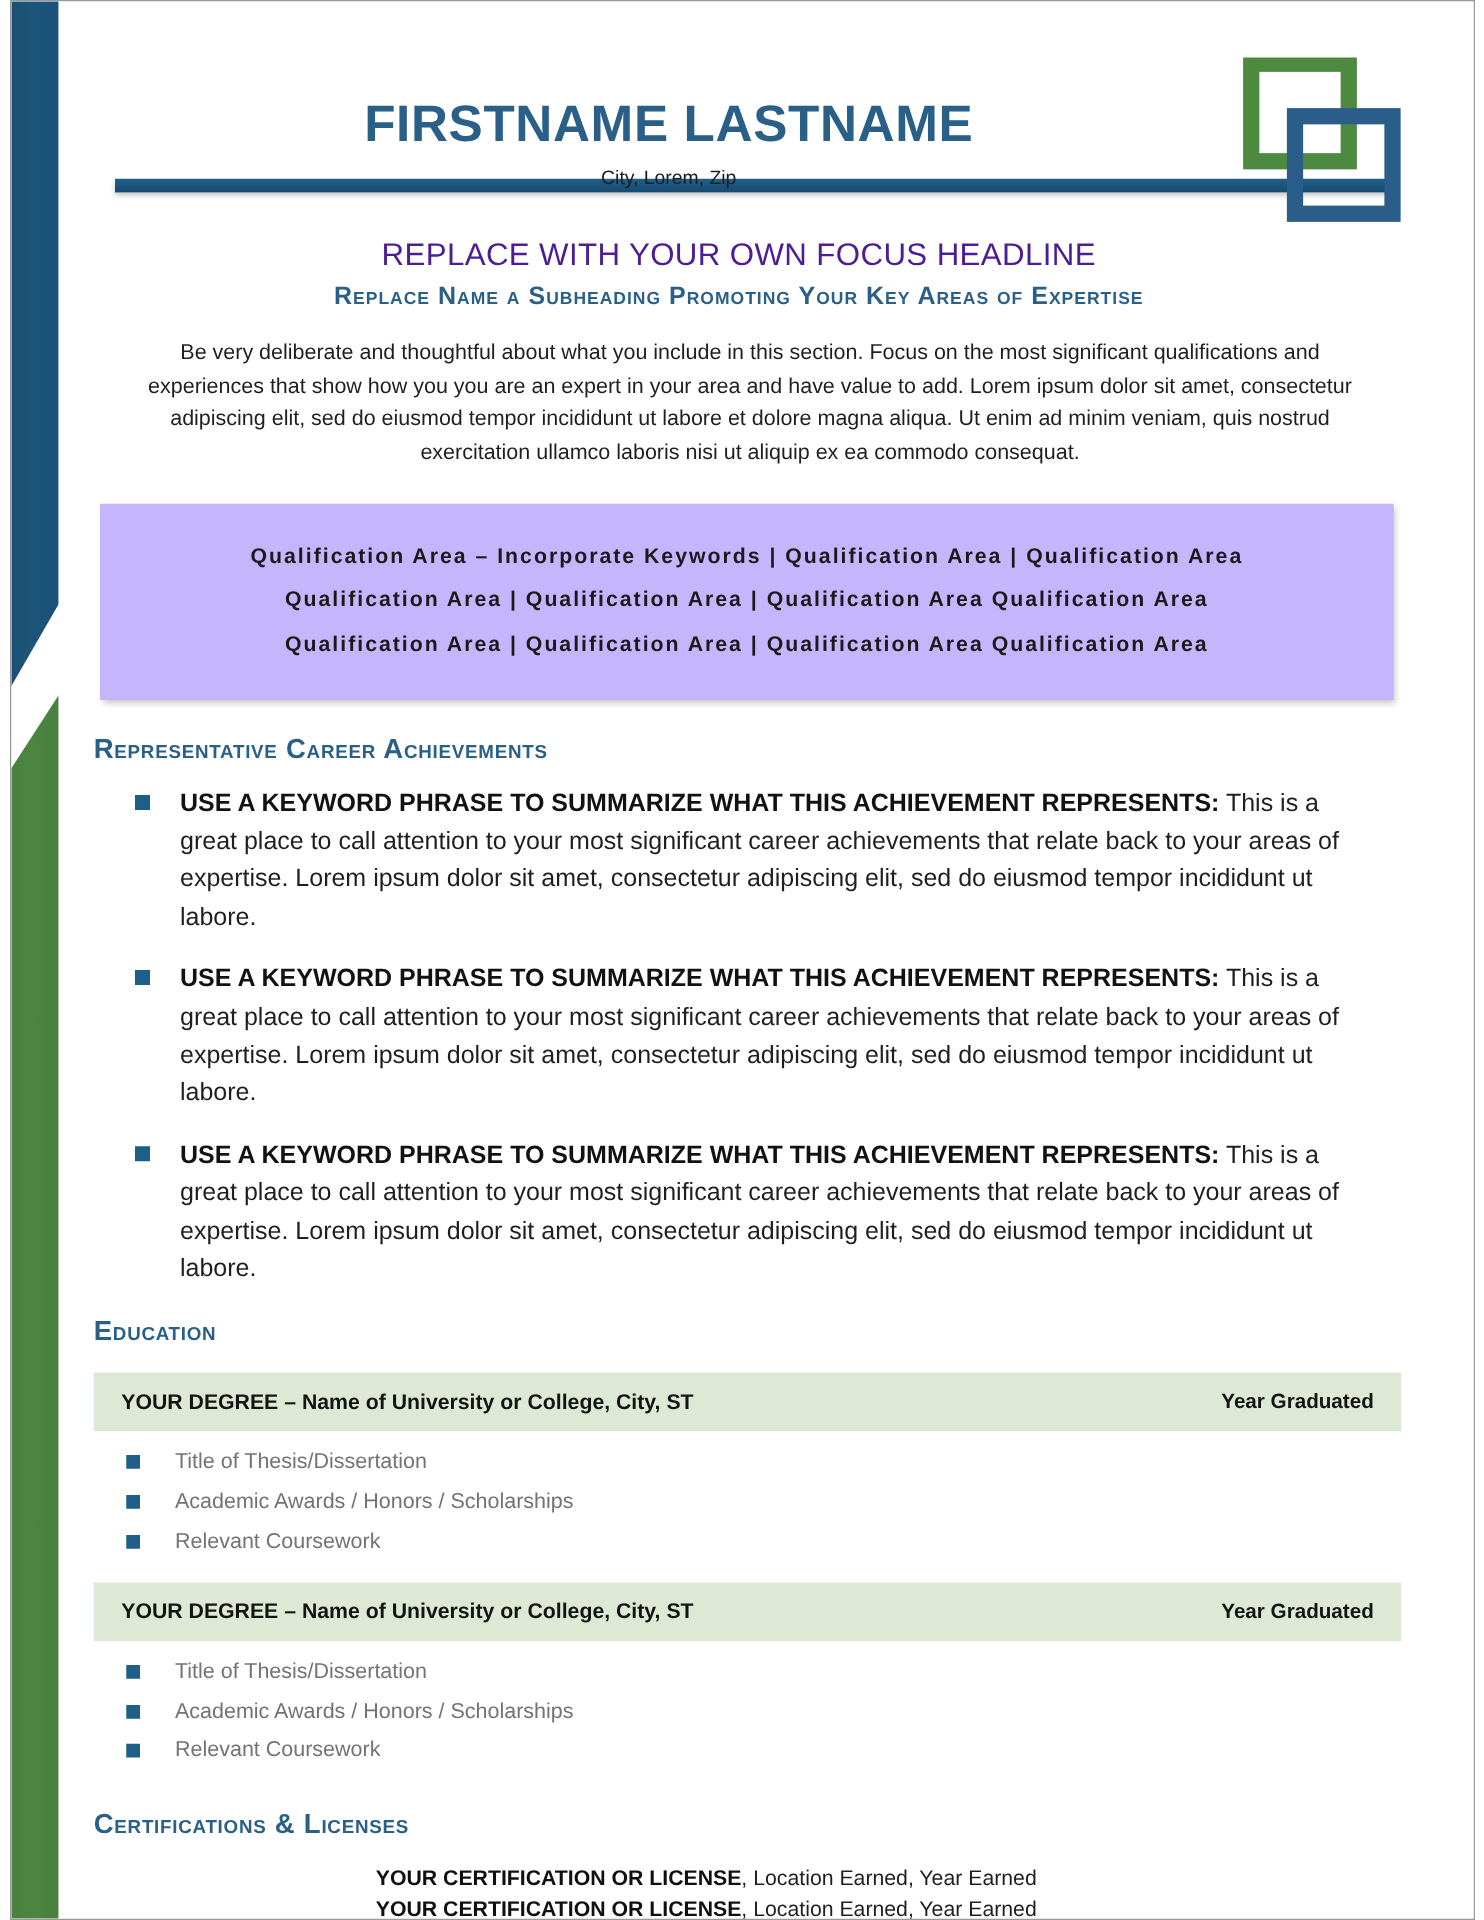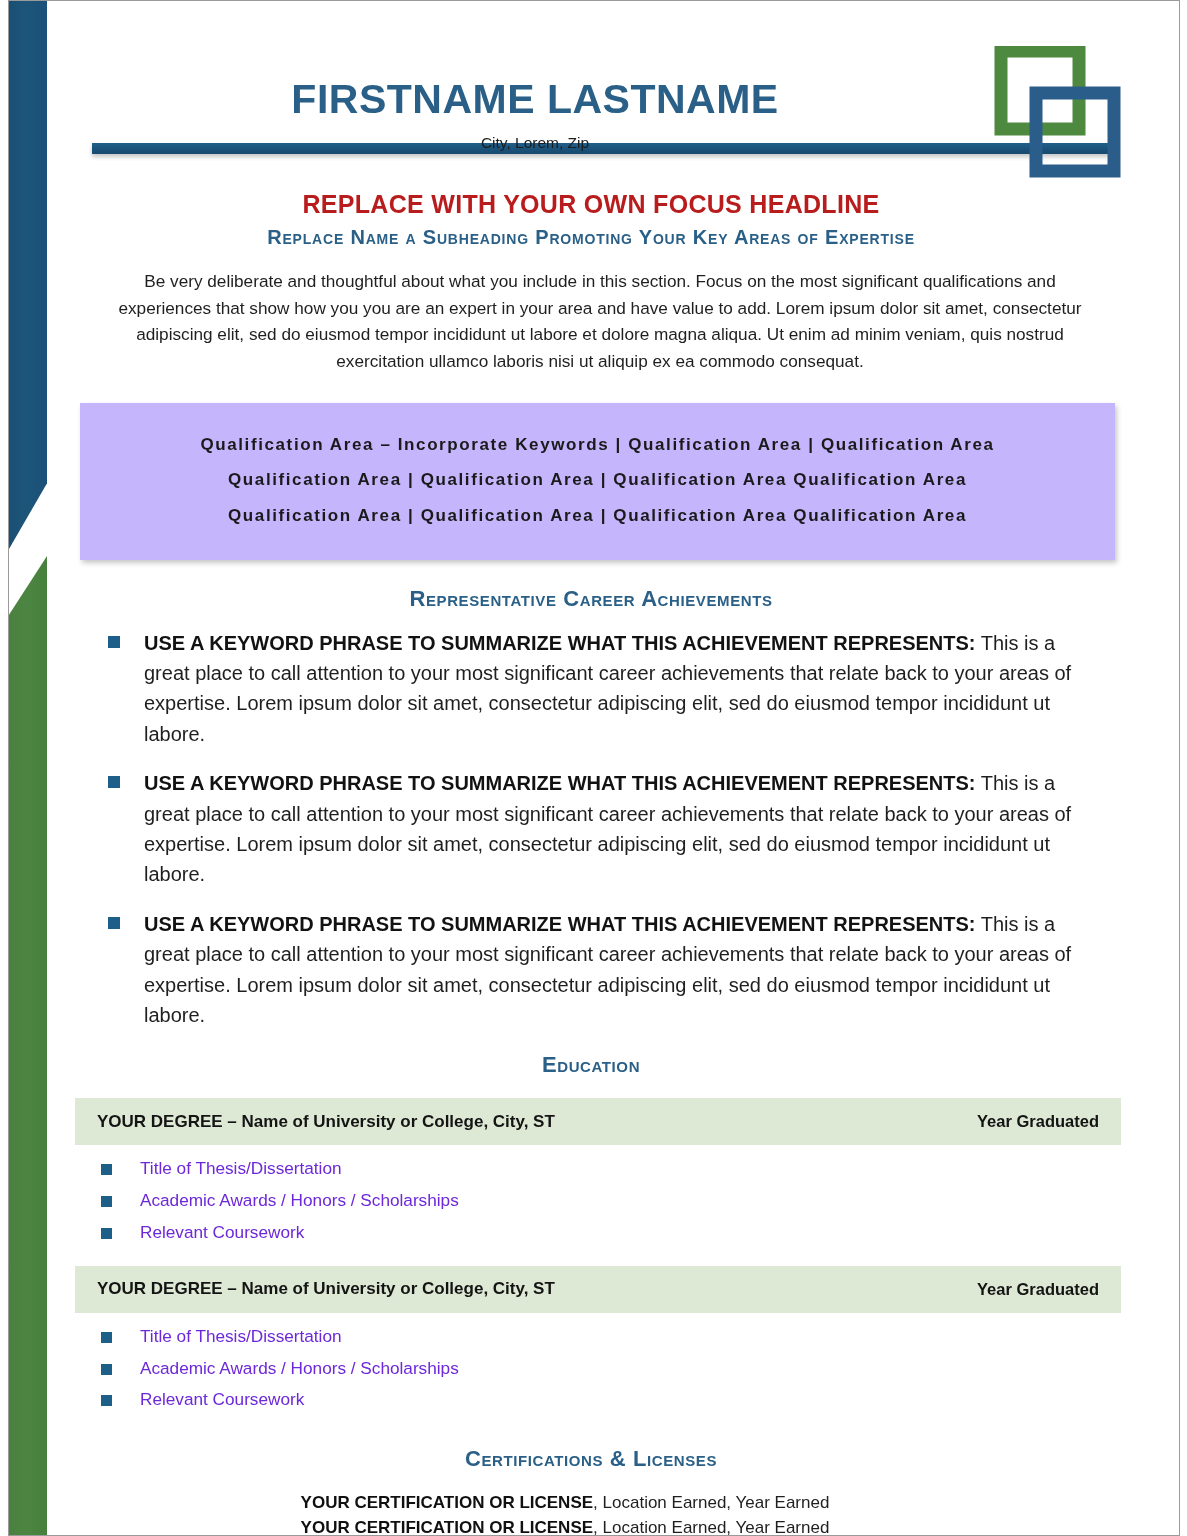--- a/index.html
+++ b/index.html
@@ -110,23 +110,23 @@
     width: 1018px;
     height: 11px;
     background: linear-gradient(to bottom, #20608a 0%, #1b5179 60%, #174a6e 100%);
     box-shadow: 0 3px 4px rgba(0,0,0,0.22);
   }
 
   
   .headline {
     margin-top: 36px;
     text-align: center;
-    color: #b91c1c;
+    color: #4c1d95;
     font-size: 25px;
-    font-weight: bold;
+    font-weight: normal;
     letter-spacing: 0.3px;
     padding-right: 18px;
   }
   .subheadline {
     margin-top: 7px;
     text-align: center;
     color: #2a6087;
     font-size: 20px;
     font-weight: bold;
     font-variant: small-caps;
@@ -154,21 +154,20 @@
     color: #1a1a1a;
     font-size: 17px;
     font-weight: bold;
     letter-spacing: 1.6px;
     line-height: 2.1;
   }
 
   
   .section-heading {
     margin-top: 26px;
-    text-align: center;
     color: #2a6087;
     font-size: 22px;
     font-weight: bold;
     font-variant: small-caps;
     letter-spacing: 0.6px;
     padding-right: 18px;
   }
 
   
   .achievements {
@@ -232,21 +231,21 @@
     margin-bottom: 6px;
   }
   .edu-bullet {
     flex: 0 0 auto;
     width: 11px;
     height: 11px;
     background: #1d5f88;
     margin: 8px 28px 0 26px;
   }
   .edu-li-text {
-    color: #6d28d9;
+    color: #737373;
     font-size: 17.2px;
     line-height: 1.5;
   }
 
   
   .cert-heading { margin-top: 33px; }
   .cert-list {
     margin-top: 18px;
     text-align: center;
     padding-right: 70px;

